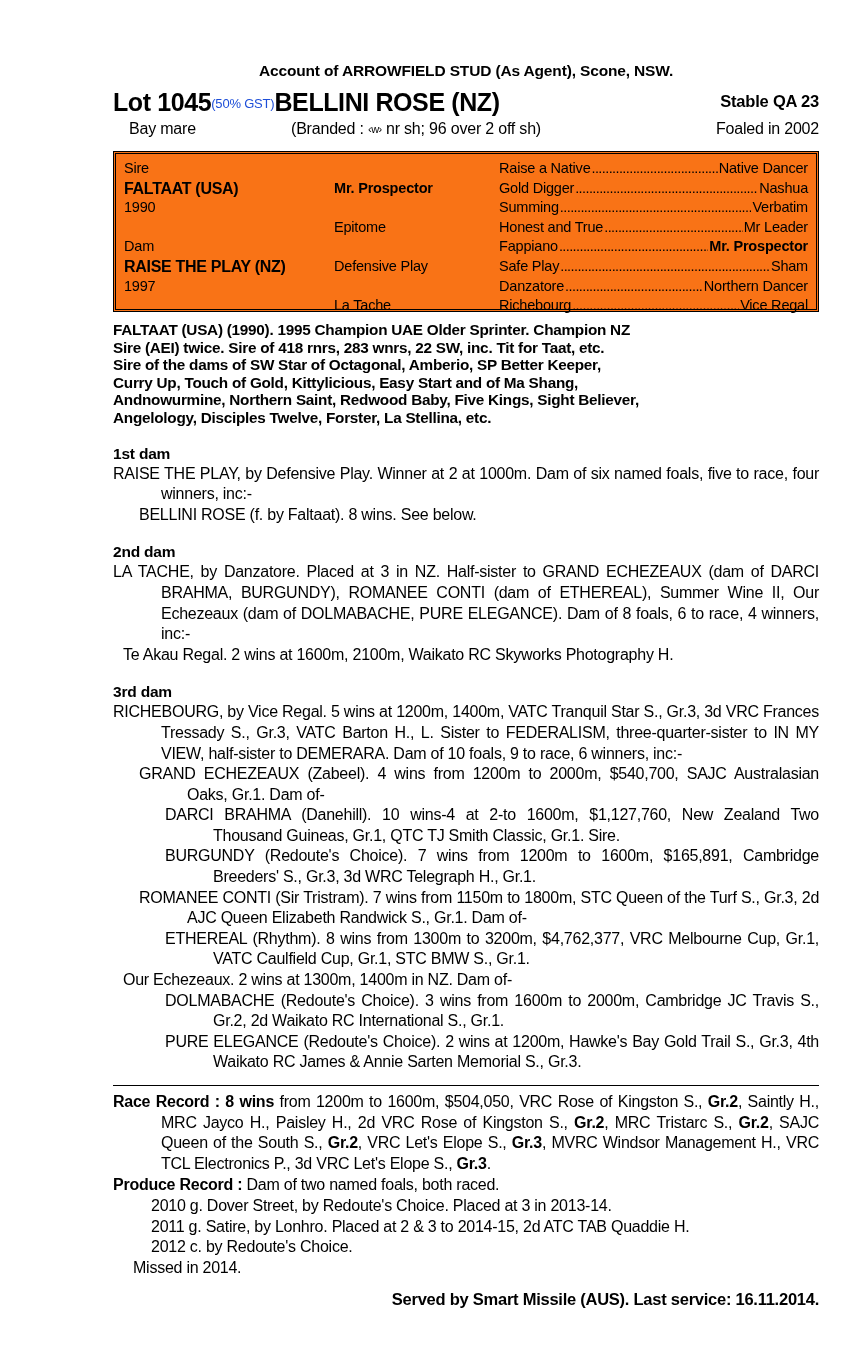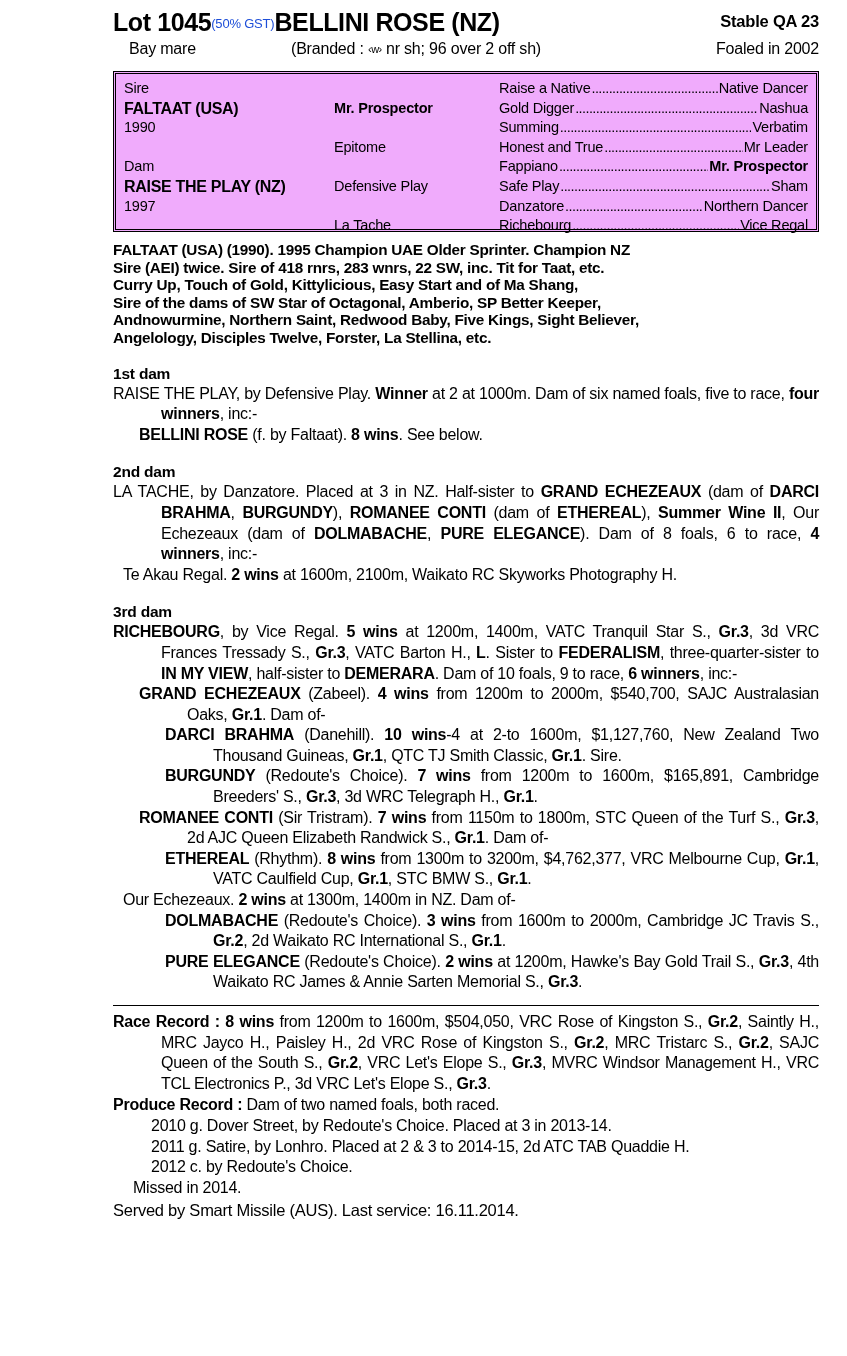--- a/index.html
+++ b/index.html
@@ -92,21 +92,21 @@
     position: absolute;
     right: 0;
     top: 0;
   }
 
   
   .ped-box {
     margin-top: 9px;
     border: 1px solid #000;
     padding: 1px;
-    background: #f0abfc;
+    background: #f97316;
   }
   .ped-inner {
     border: 1px solid #000;
     padding: 5px 6px 4px 6px;
     position: relative;
     height: 157px;
     box-sizing: border-box;
   }
   .ped-col-left {
     position: absolute;
@@ -195,21 +195,21 @@
     text-indent: -48px;
   }
   .para.lvl3 {
     padding-left: 100px;
     text-indent: -48px;
   }
   .para.flat {
     padding-left: 48px;
     text-indent: -38px;
   }
-  .para b { font-weight: bold; }
+  .para b { font-weight: normal; }
   .nojust { text-align: left; }
 
   
   .hr-thin {
     border: none;
     border-top: 1.4px solid #000;
     margin: 12px 0 6px 0;
   }
   .rr-para {
     font-size: 16px;
@@ -235,33 +235,34 @@
     padding-left: 38px;
     white-space: nowrap;
   }
   .missed-line {
     font-size: 16px;
     line-height: 20.6px;
     letter-spacing: -0.25px;
     padding-left: 20px;
   }
   .served {
-    text-align: left;
-    font-weight: normal;
+    text-align: right;
+    font-weight: bold;
     font-size: 16.5px;
     letter-spacing: -0.25px;
-    margin-top: 3px;
+    margin-top: 12px;
   }
 </style>
 </head>
 <body>
 
 <div class="page">
   <div class="content">
 
+    <div class="account-line">Account of ARROWFIELD STUD (As Agent), Scone, NSW.</div>
 
     <div class="lot-row">
       <span class="lot-no">Lot 1045</span><span class="gst">(50% GST)</span><span class="horse-name">BELLINI ROSE (NZ)</span>
       <span class="stable">Stable QA 23</span>
     </div>
 
     <div class="subhead-row">
       <span class="colour-sex">Bay mare</span>
       <span class="branded"><span>(Branded : </span><span class="brand-mark">‹w›</span><span> nr sh; 96 over 2 off sh)</span></span>
       <span class="foaled">Foaled in 2002</span>
@@ -333,22 +334,22 @@
             <span class="gp-b">Vice Regal</span>
           </div>
         </div>
 
       </div>
     </div>
 
     <div class="sire-desc">
       <div>FALTAAT (USA) (1990). 1995 Champion UAE Older Sprinter. Champion NZ</div>
       <div>Sire (AEI) twice. Sire of 418 rnrs, 283 wnrs, 22 SW, inc. Tit for Taat, etc.</div>
+      <div>Sire of the dams of SW Star of Octagonal, Amberio, SP Better Keeper,</div>
       <div>Curry Up, Touch of Gold, Kittylicious, Easy Start and of Ma Shang,</div>
-      <div>Sire of the dams of SW Star of Octagonal, Amberio, SP Better Keeper,</div>
       <div>Andnowurmine, Northern Saint, Redwood Baby, Five Kings, Sight Believer,</div>
       <div class="lastline">Angelology, Disciples Twelve, Forster, La Stellina, etc.</div>
     </div>
 
     <div class="dam-head">1st dam</div>
     <div class="para"><span>RAISE THE PLAY, by Defensive Play. </span><b>Winner</b><span> at 2 at 1000m. Dam of six named foals, five to race, </span><b>four winners</b><span>, inc:-</span></div>
     <div class="para lvl2 nojust"><b>BELLINI ROSE</b><span> (f. by Faltaat). </span><b>8 wins</b><span>. See below.</span></div>
 
     <div class="dam-head">2nd dam</div>
     <div class="para"><span>LA TACHE, by Danzatore. Placed at 3 in NZ. Half-sister to </span><b>GRAND ECHEZEAUX</b><span> (dam of </span><b>DARCI BRAHMA</b><span>, </span><b>BURGUNDY</b><span>), </span><b>ROMANEE CONTI</b><span> (dam of </span><b>ETHEREAL</b><span>), </span><b>Summer Wine II</b><span>, Our Echezeaux (dam of </span><b>DOLMABACHE</b><span>, </span><b>PURE ELEGANCE</b><span>). Dam of 8 foals, 6 to race, </span><b>4 winners</b><span>, inc:-</span></div>

